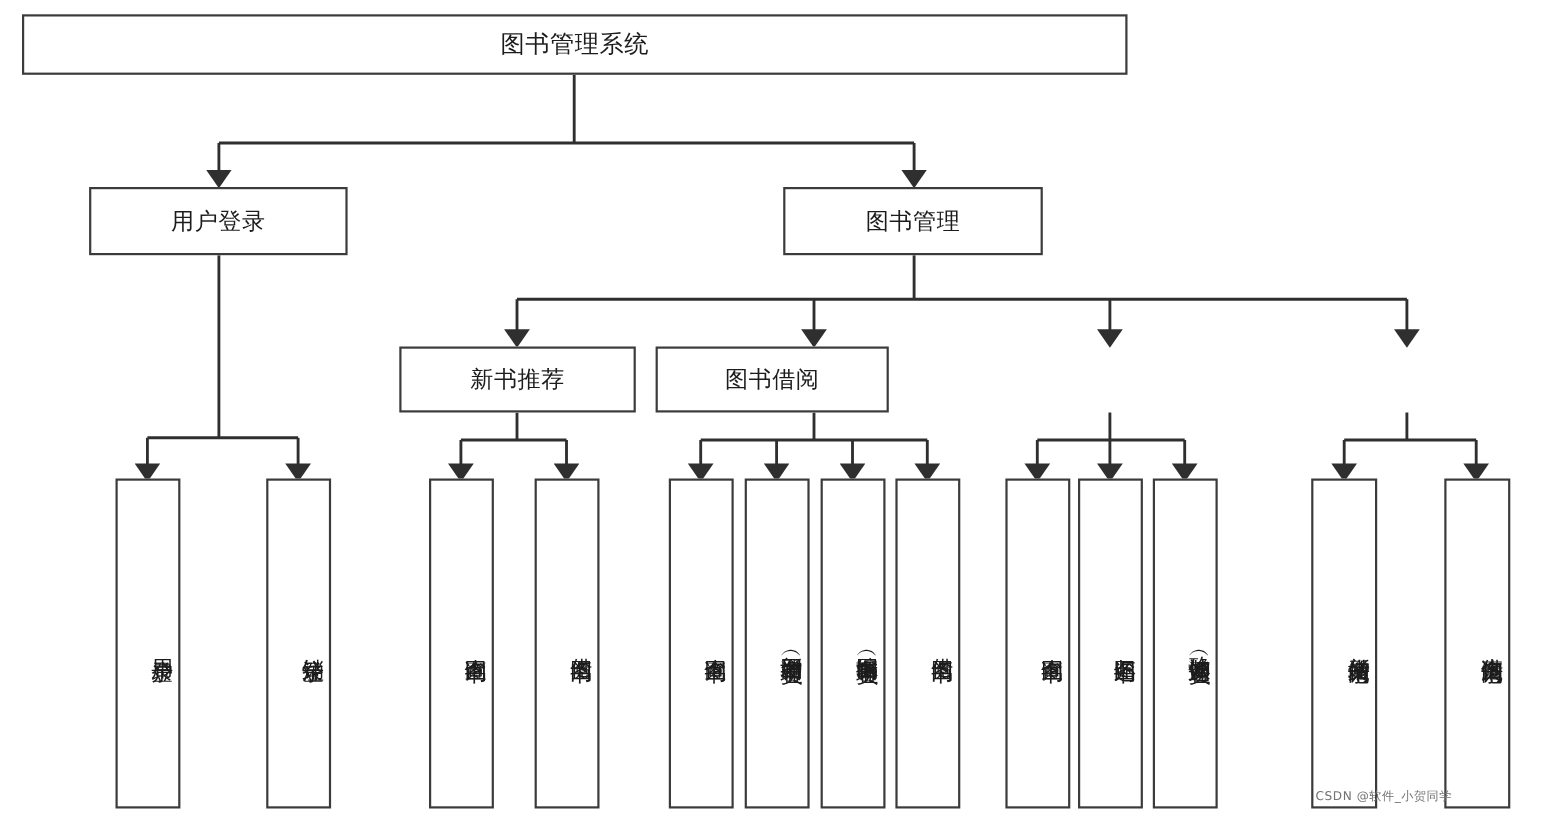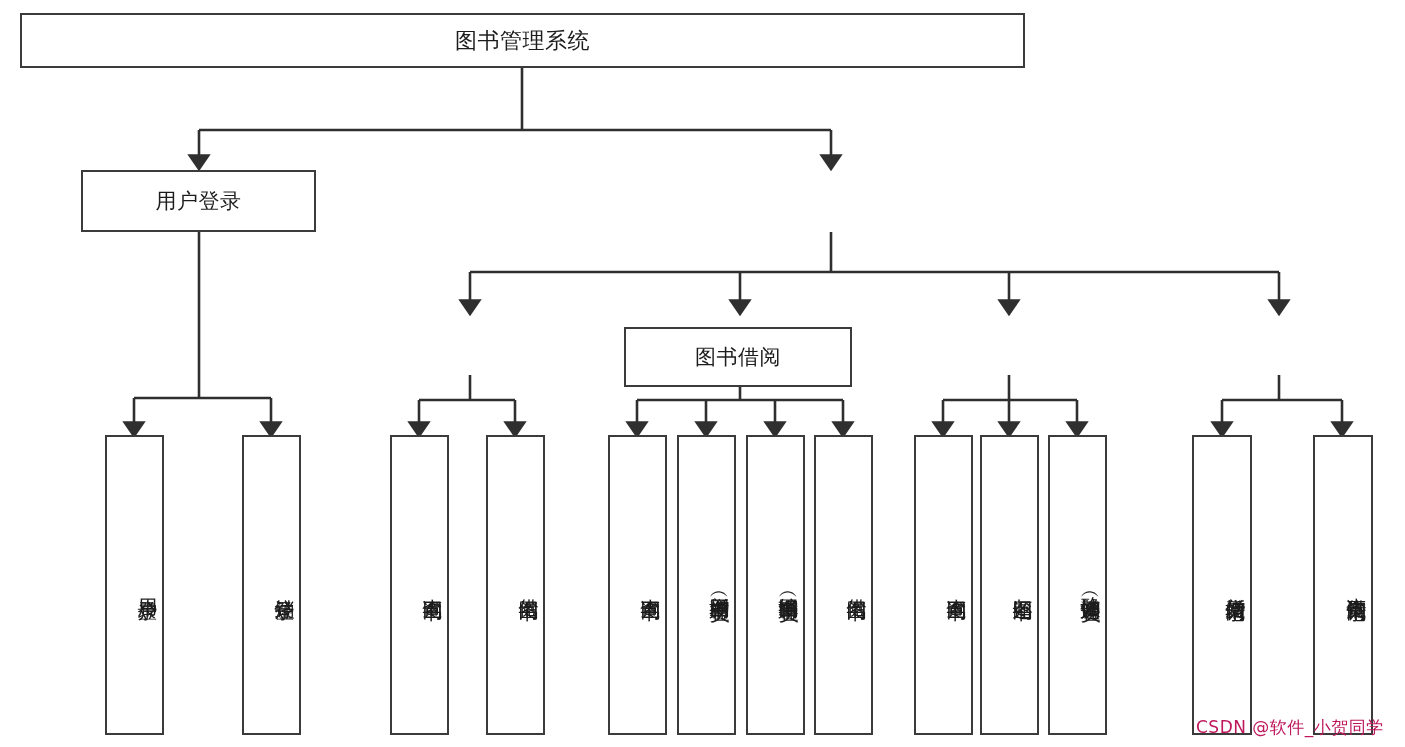--- a/index.html
+++ b/index.html
@@ -53,22 +53,22 @@
     letter-spacing: 1px;
     padding: 8px 0;
     align-items: flex-start;
     justify-content: center;
   }
   .node-v.vtop {
     align-items: flex-start;
   }
   .watermark {
     position: absolute;
-    font-size: 17px;
-    color: #be185d;
+    font-size: 11px;
+    color: #737373;
     letter-spacing: 0.5px;
     white-space: nowrap;
     user-select: none;
   }
 </style>
 </head>
 <body>
 
 <div id="canvas">
 
@@ -122,22 +122,28 @@
     </g>
   </svg>
 
   <div class="node node-h node-root" style="left:20px; top:13px; width:1005px; height:55px;">
     <span>图书管理系统</span>
   </div>
 
   <div class="node node-h" style="left:81px; top:170px; width:235px; height:62px;">
     <span>用户登录</span>
   </div>
+  <div class="node node-h" style="left:712px; top:170px; width:236px; height:62px;">
+    <span>图书管理</span>
+  </div>
 
-  <div class="node node-h" style="left:624px; top:315px; width:228px; height:60px;margin-top:12px;">
+  <div class="node node-h" style="left:363px; top:315px; width:215px; height:60px;">
+    <span>新书推荐</span>
+  </div>
+  <div class="node node-h" style="left:596px; top:315px; width:212px; height:60px;">
     <span>图书借阅</span>
   </div>
 
   <div class="node node-v" style="left:105px; top:435px; width:59px; height:300px;">
     <span>用户登录</span>
   </div>
   <div class="node node-v" style="left:242px; top:435px; width:59px; height:300px;">
     <span>注销登录</span>
   </div>
 

